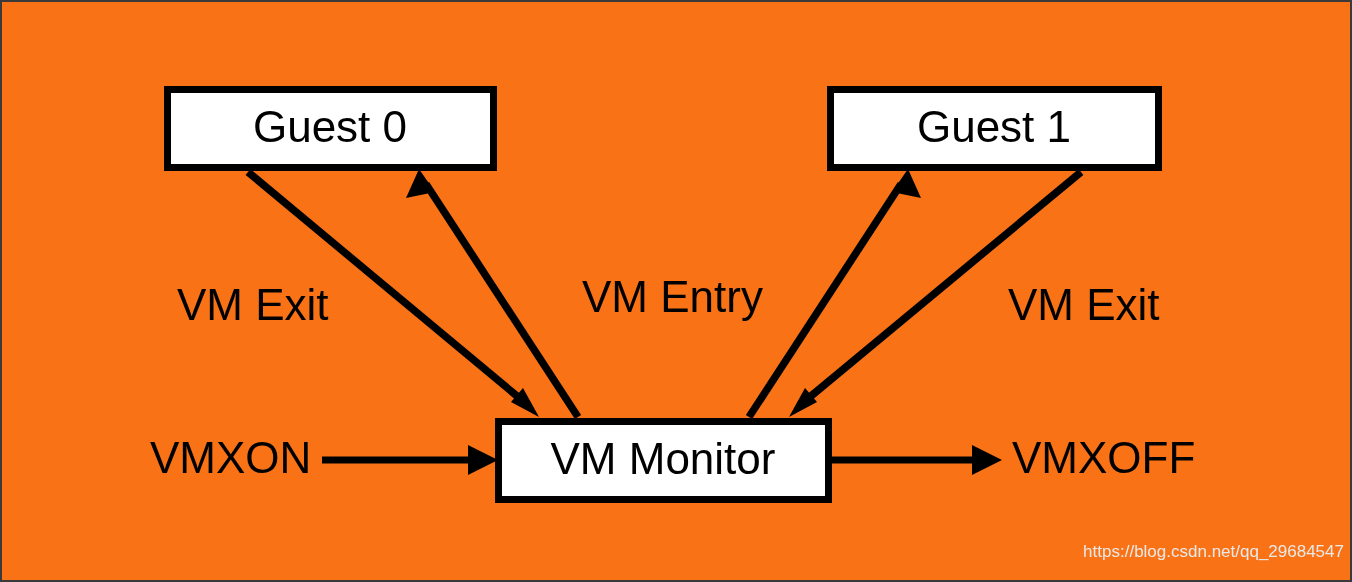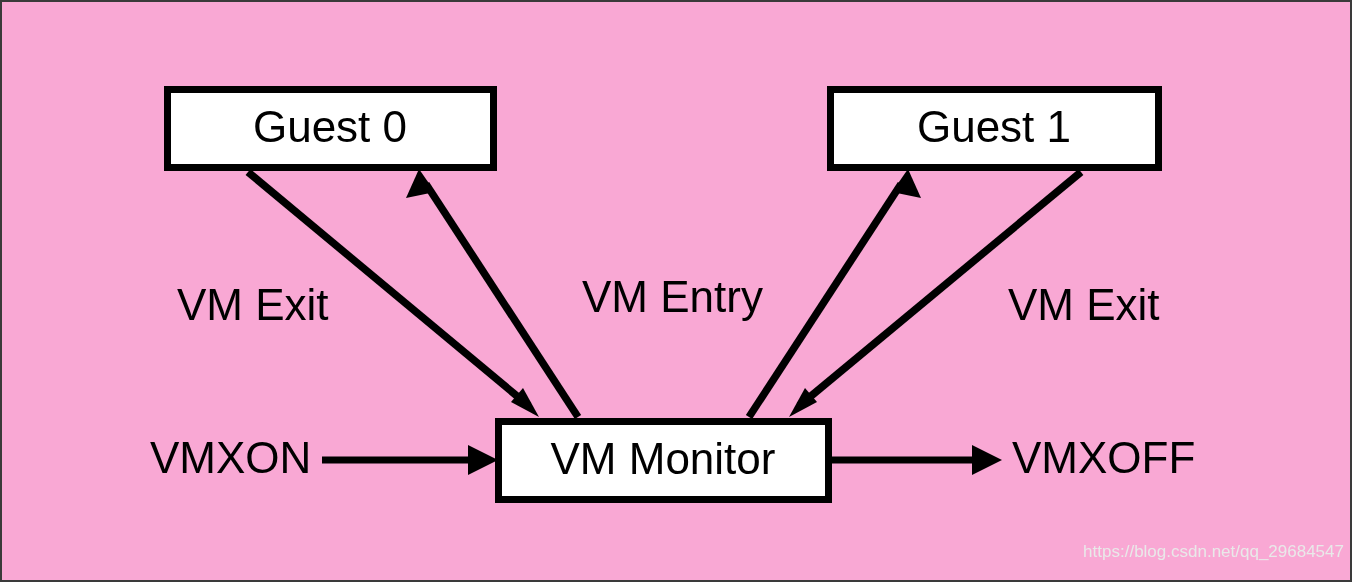--- a/index.html
+++ b/index.html
@@ -8,21 +8,21 @@
     padding: 0;
     background: #ffffff;
   }
   body {
     font-family: "Liberation Sans", sans-serif;
   }
   #canvas {
     position: relative;
     width: 1352px;
     height: 582px;
-    background: #f9a8d4;
+    background: #f97316;
     box-sizing: border-box;
     border: 2px solid #3a3a3a;
     overflow: hidden;
   }
   #diagram-svg {
     position: absolute;
     left: 0;
     top: 0;
     width: 1352px;
     height: 582px;

